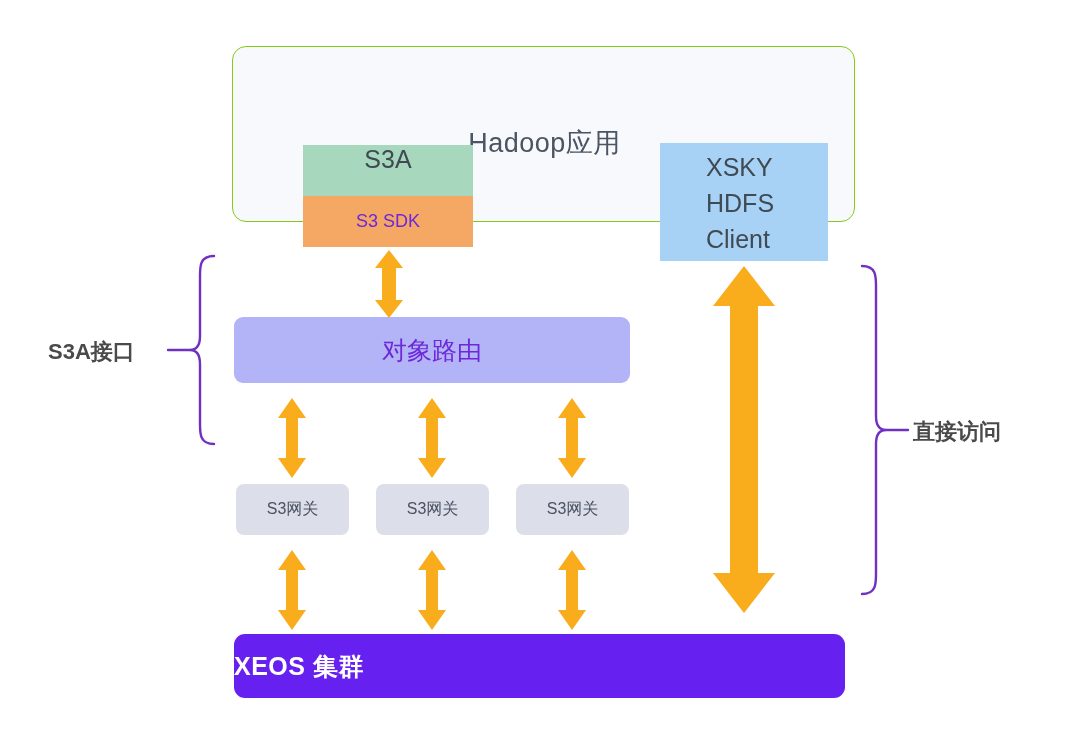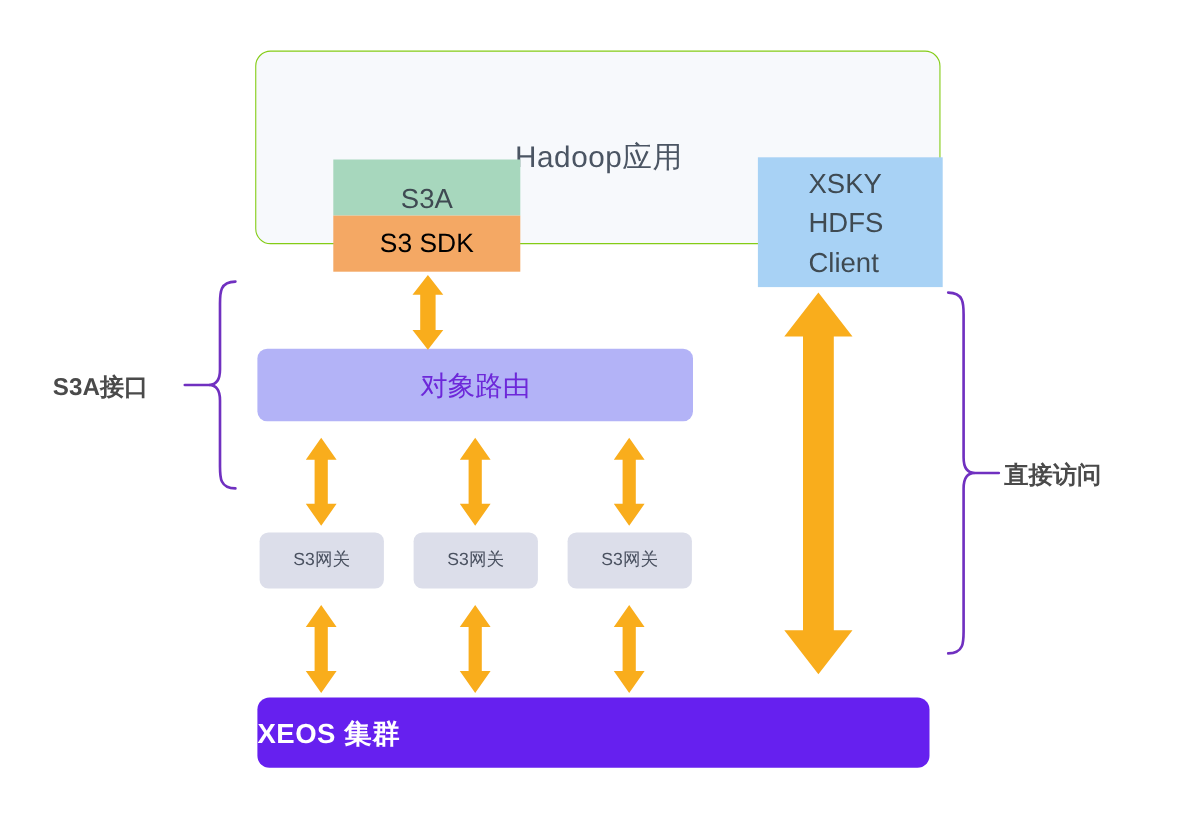--- a/index.html
+++ b/index.html
@@ -42,49 +42,48 @@
   }
 
   
   #s3a-box {
     left: 303px;
     top: 145px;
     width: 170px;
     height: 51px;
     background: #a7d7bd;
     display: flex;
-    align-items: flex-end;
+    align-items: flex-start;
     justify-content: center;
     box-sizing: border-box;
   }
   #s3a-box .lbl { font-size: 25px; color: #3f4a52; }
 
   #s3sdk-box {
     left: 303px;
     top: 196px;
     width: 170px;
     height: 51px;
     background: #f4a864;
     display: flex;
     align-items: center;
     justify-content: center;
     box-sizing: border-box;
   }
-  #s3sdk-box .lbl { font-size: 24px; color: #000000; }
+  #s3sdk-box .lbl { font-size: 18px; color: #6d28d9; }
 
   
   #xsky-box {
     left: 660px;
     top: 143px;
     width: 168px;
     height: 118px;
     background: #a8d2f5;
     box-sizing: border-box;
     padding: 6px 0 0 46px;
-    margin-left: 29px;
   }
   #xsky-box .lbl {
     font-size: 25px;
     color: #3f4a52;
     line-height: 36px;
     white-space: pre-line;
     text-align: left;
   }
 
   

